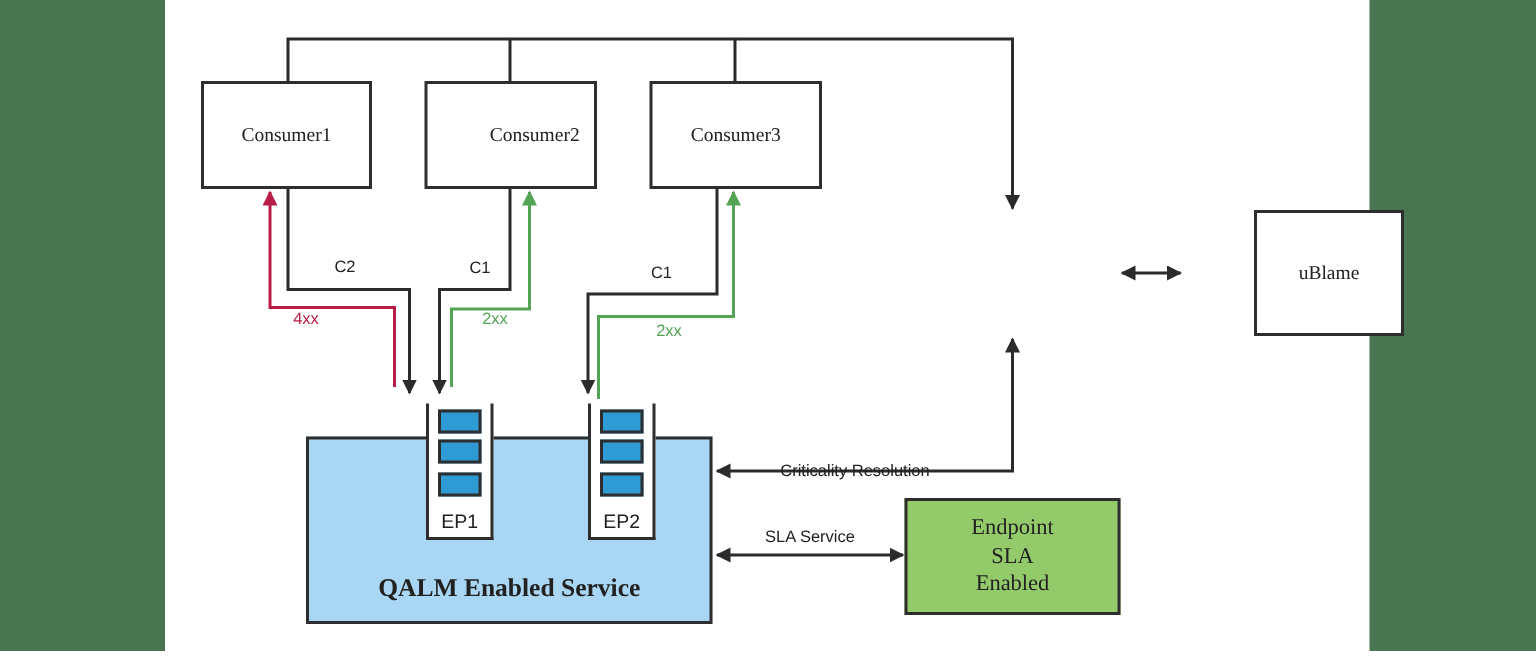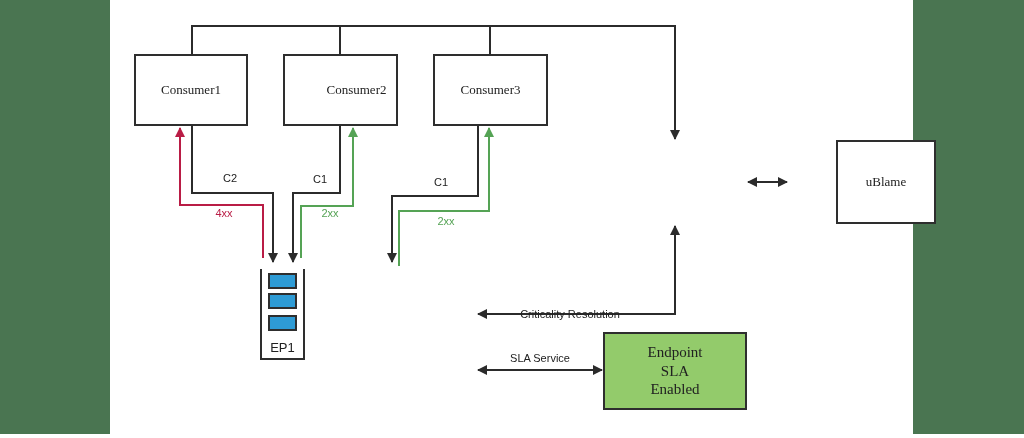--- a/index.html
+++ b/index.html
@@ -21,21 +21,21 @@
   .consumer2{left:283px;top:54px;width:115px;height:72px;padding-left:32px;}
   .consumer3{left:433px;top:54px;width:115px;height:72px;}
   .crit-reg{left:603px;top:140px;width:144px;height:85px;font-size:17px;}
   .ublame{left:788px;top:140px;width:100px;height:84px;margin-left:48px;}
   .qalm{left:204px;top:291px;width:271px;height:125px;align-items:flex-end;
         padding-bottom:12px;font-size:17px;font-weight:bold;}
   .esr{left:603px;top:332px;width:144px;height:78px;font-size:15px;line-height:1.25;
        flex-direction:column;text-align:center;}
   .queue{position:absolute;top:269px;width:45px;height:91px;background:#fff;
          border-left:2px solid var(--border-dark);border-right:2px solid var(--border-dark);
-         border-bottom:2px solid var(--border-dark);box-sizing:border-box;}
+         border-bottom:2px solid var(--border-dark);box-sizing:border-box;margin-left:24px;}
   .queue.q1{left:260px;}
   .queue.q2{left:368px;}
   .qitem{position:absolute;left:6px;width:25px;height:12px;background:var(--queue-item);
          border:2px solid var(--border-dark);}
   .qitem.i1{top:4px;} .qitem.i2{top:24px;} .qitem.i3{top:46px;}
   .qlabel{position:absolute;bottom:3px;left:0;width:100%;text-align:center;font-size:13px;}
   .elabel{position:absolute;transform:translate(-50%,-50%);font-size:11px;white-space:nowrap;}
   .elabel.red{color:var(--line-red);}
   .elabel.grn{color:var(--line-green);}
   svg.wires{position:absolute;left:0;top:0;pointer-events:none;}
@@ -88,36 +88,45 @@
     <span>Consumer2</span>
   </div>
   <div class="node consumer3">
     <span>Consumer3</span>
   </div>
 
   <div class="node ublame">
     <span>uBlame</span>
   </div>
 
+  <div class="node blue qalm">
+    <span>QALM Enabled Service</span>
+  </div>
 
   <div class="node green esr">
     <span>Endpoint</span>
     <span>SLA</span>
     <span>Enabled</span>
   </div>
 
   <div class="queue q1">
     <div class="qitem i1"></div>
     <div class="qitem i2"></div>
     <div class="qitem i3"></div>
     <div class="qlabel">EP1</div>
   </div>
+  <div class="queue q2">
+    <div class="qitem i1"></div>
+    <div class="qitem i2"></div>
+    <div class="qitem i3"></div>
+    <div class="qlabel">EP2</div>
+  </div>
 
   <div class="elabel" style="left:230px;top:178px;">C2</div>
   <div class="elabel" style="left:320px;top:179px;">C1</div>
   <div class="elabel" style="left:441px;top:182px;">C1</div>
-  <div class="elabel red" style="left:224px;top:213px;">4xx</div>
+  <div class="elabel red" style="left:204px;top:213px;">4xx</div>
   <div class="elabel grn" style="left:330px;top:213px;">2xx</div>
   <div class="elabel grn" style="left:446px;top:221px;">2xx</div>
   <div class="elabel" style="left:570px;top:314px;">Criticality Resolution</div>
   <div class="elabel" style="left:540px;top:358px;">SLA Service</div>
 
 </div>
 
 </body></html>

